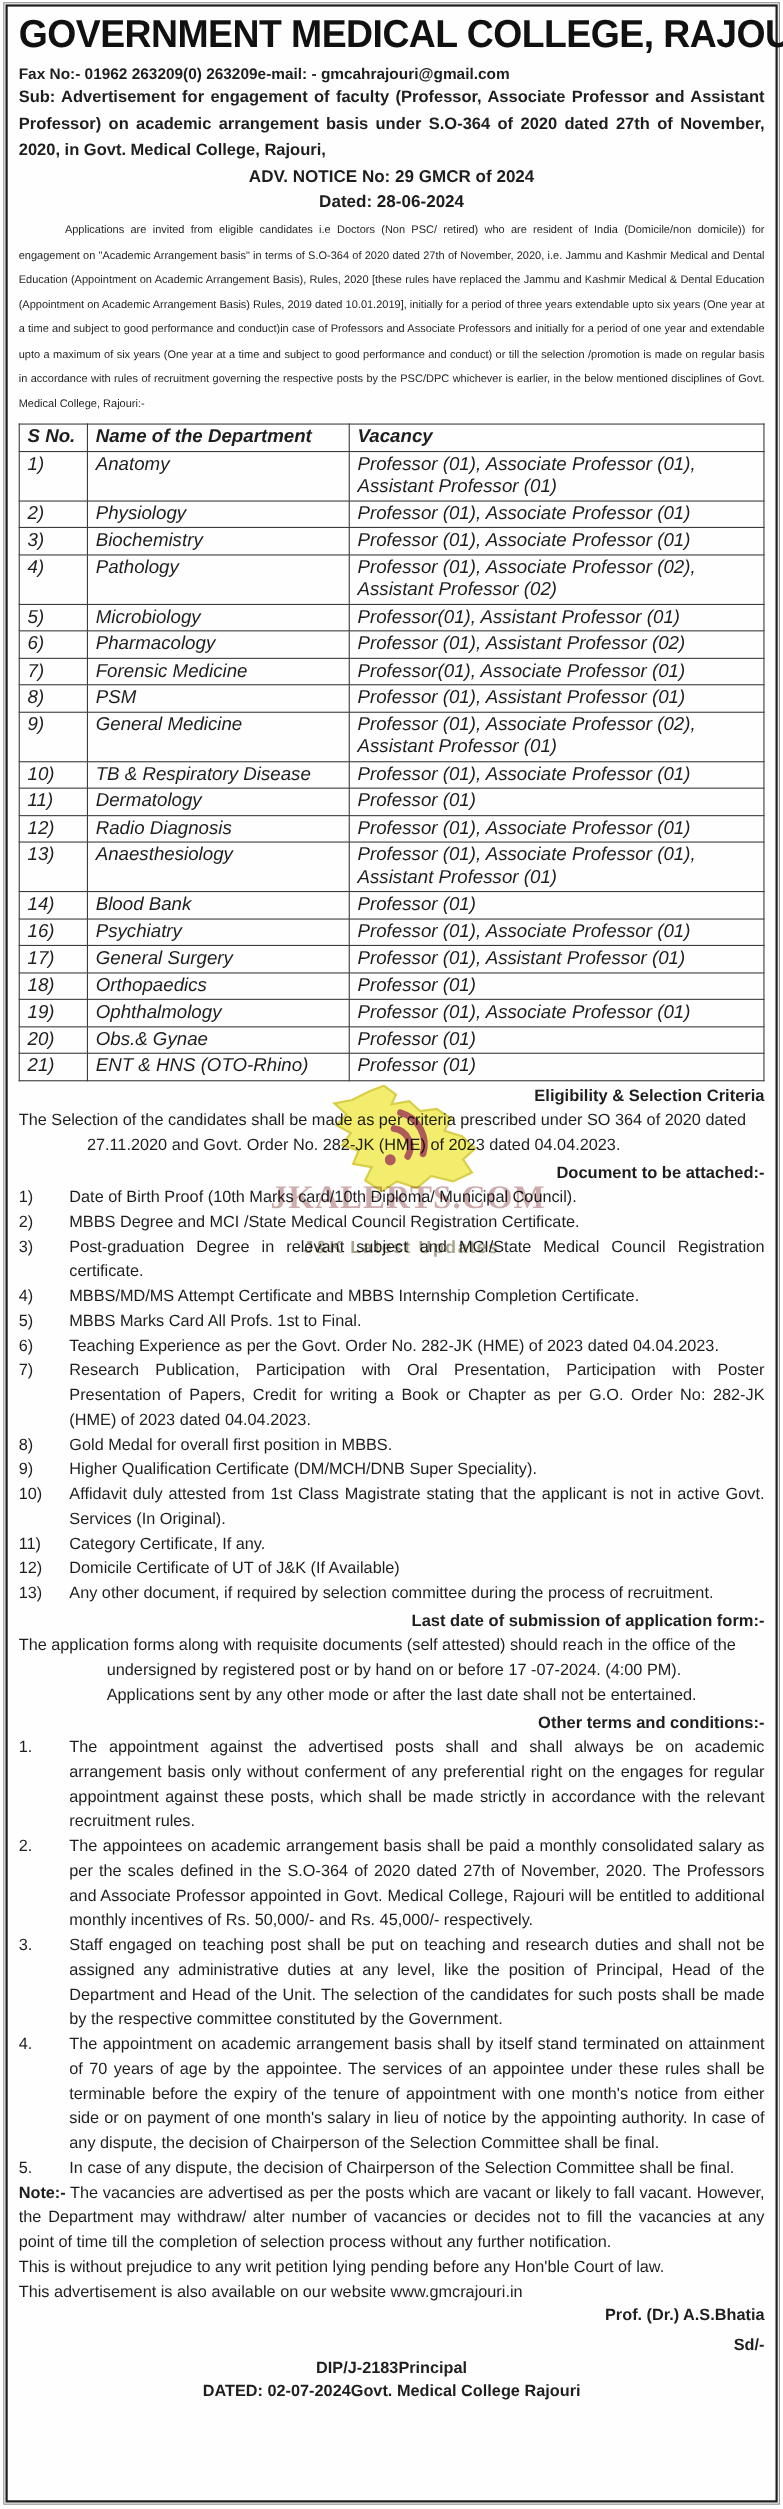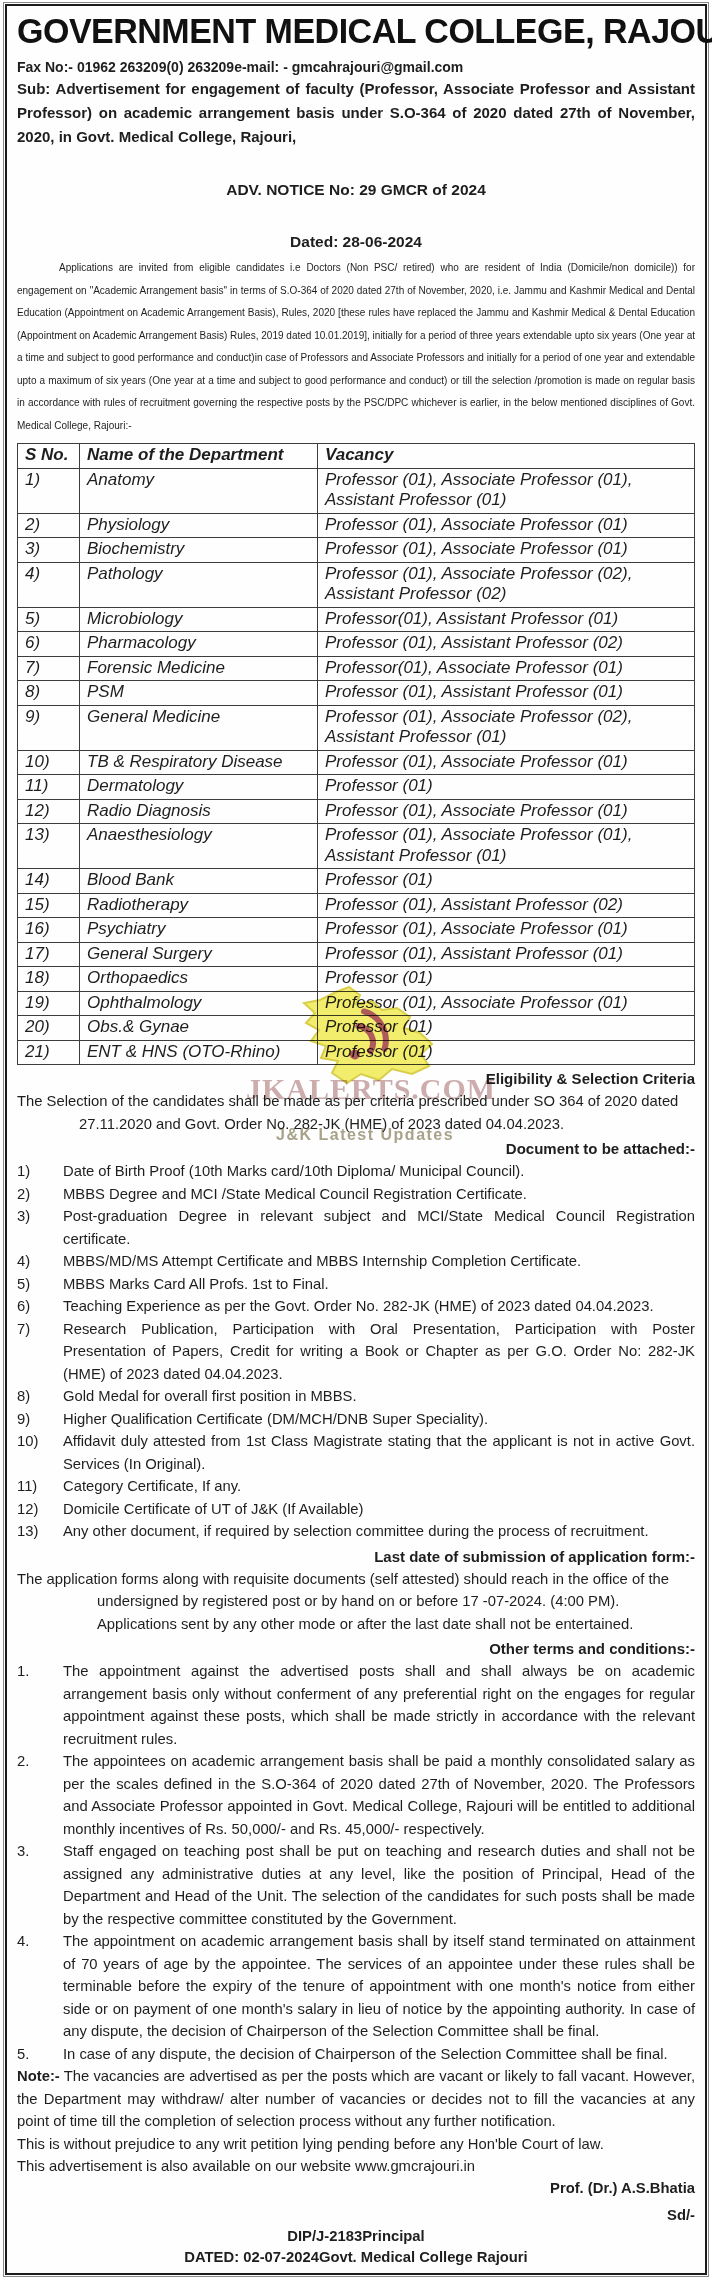--- a/index.html
+++ b/index.html
@@ -14,21 +14,21 @@
     border:2px solid #1c1c1c; outline:1px solid #8a8a8a; outline-offset:1px;
     padding:4px 10px 6px 10px; background:#fefefe;
   }
   .doc-title {
     font-size:34px; font-weight:700; letter-spacing:-0.5px;
     text-align:center; margin:2px 0 8px 0; color:#111;
     transform:scaleY(1.04); white-space:nowrap;
   }
   .fax-row { display:flex; justify-content:flex-start; font-weight:700; font-size:14px; padding:0 2px 2px 0; }
   .subject { font-weight:700; font-size:15px; line-height:24px; text-align:justify; }
-  .notice-line { font-weight:700; font-size:15.5px; line-height:23px; text-align:center;margin-top:29px; }
+  .notice-line { font-weight:700; font-size:15.5px; line-height:23px; text-align:center; }
   .intro { font-size:10px; line-height:22.5px; text-align:justify; text-indent:42px; margin-top:4px; }
 
   table.vacancy { width:100%; border-collapse:collapse; margin-top:6px; font-size:17px;font-style:italic; }
   table.vacancy th, table.vacancy td {
     border:1px solid #3c3c3c; padding:1px 7px 2px 7px; vertical-align:top; text-align:left; line-height:20.5px;
   }
   table.vacancy th { font-weight:700; }
   col.c-sno { width:62px; } col.c-dept { width:238px; }
 
   .sec-heading { font-weight:700; font-size:15px; line-height:22px; margin-top:3px;text-align:right; }
@@ -169,25 +169,20 @@
             <td>Anaesthesiology</td>
             <td>Professor (01), Associate Professor (01), Assistant Professor (01)</td>
           </tr>
 
           <tr>
             <td>14)</td>
             <td>Blood Bank</td>
             <td>Professor (01)</td>
           </tr>
 
-          <tr>
-            <td>15)</td>
-            <td>Radiotherapy</td>
-            <td>Professor (01), Assistant Professor (02)</td>
-          </tr>
 
           <tr>
             <td>16)</td>
             <td>Psychiatry</td>
             <td>Professor (01), Associate Professor (01)</td>
           </tr>
 
           <tr>
             <td>17)</td>
             <td>General Surgery</td>

